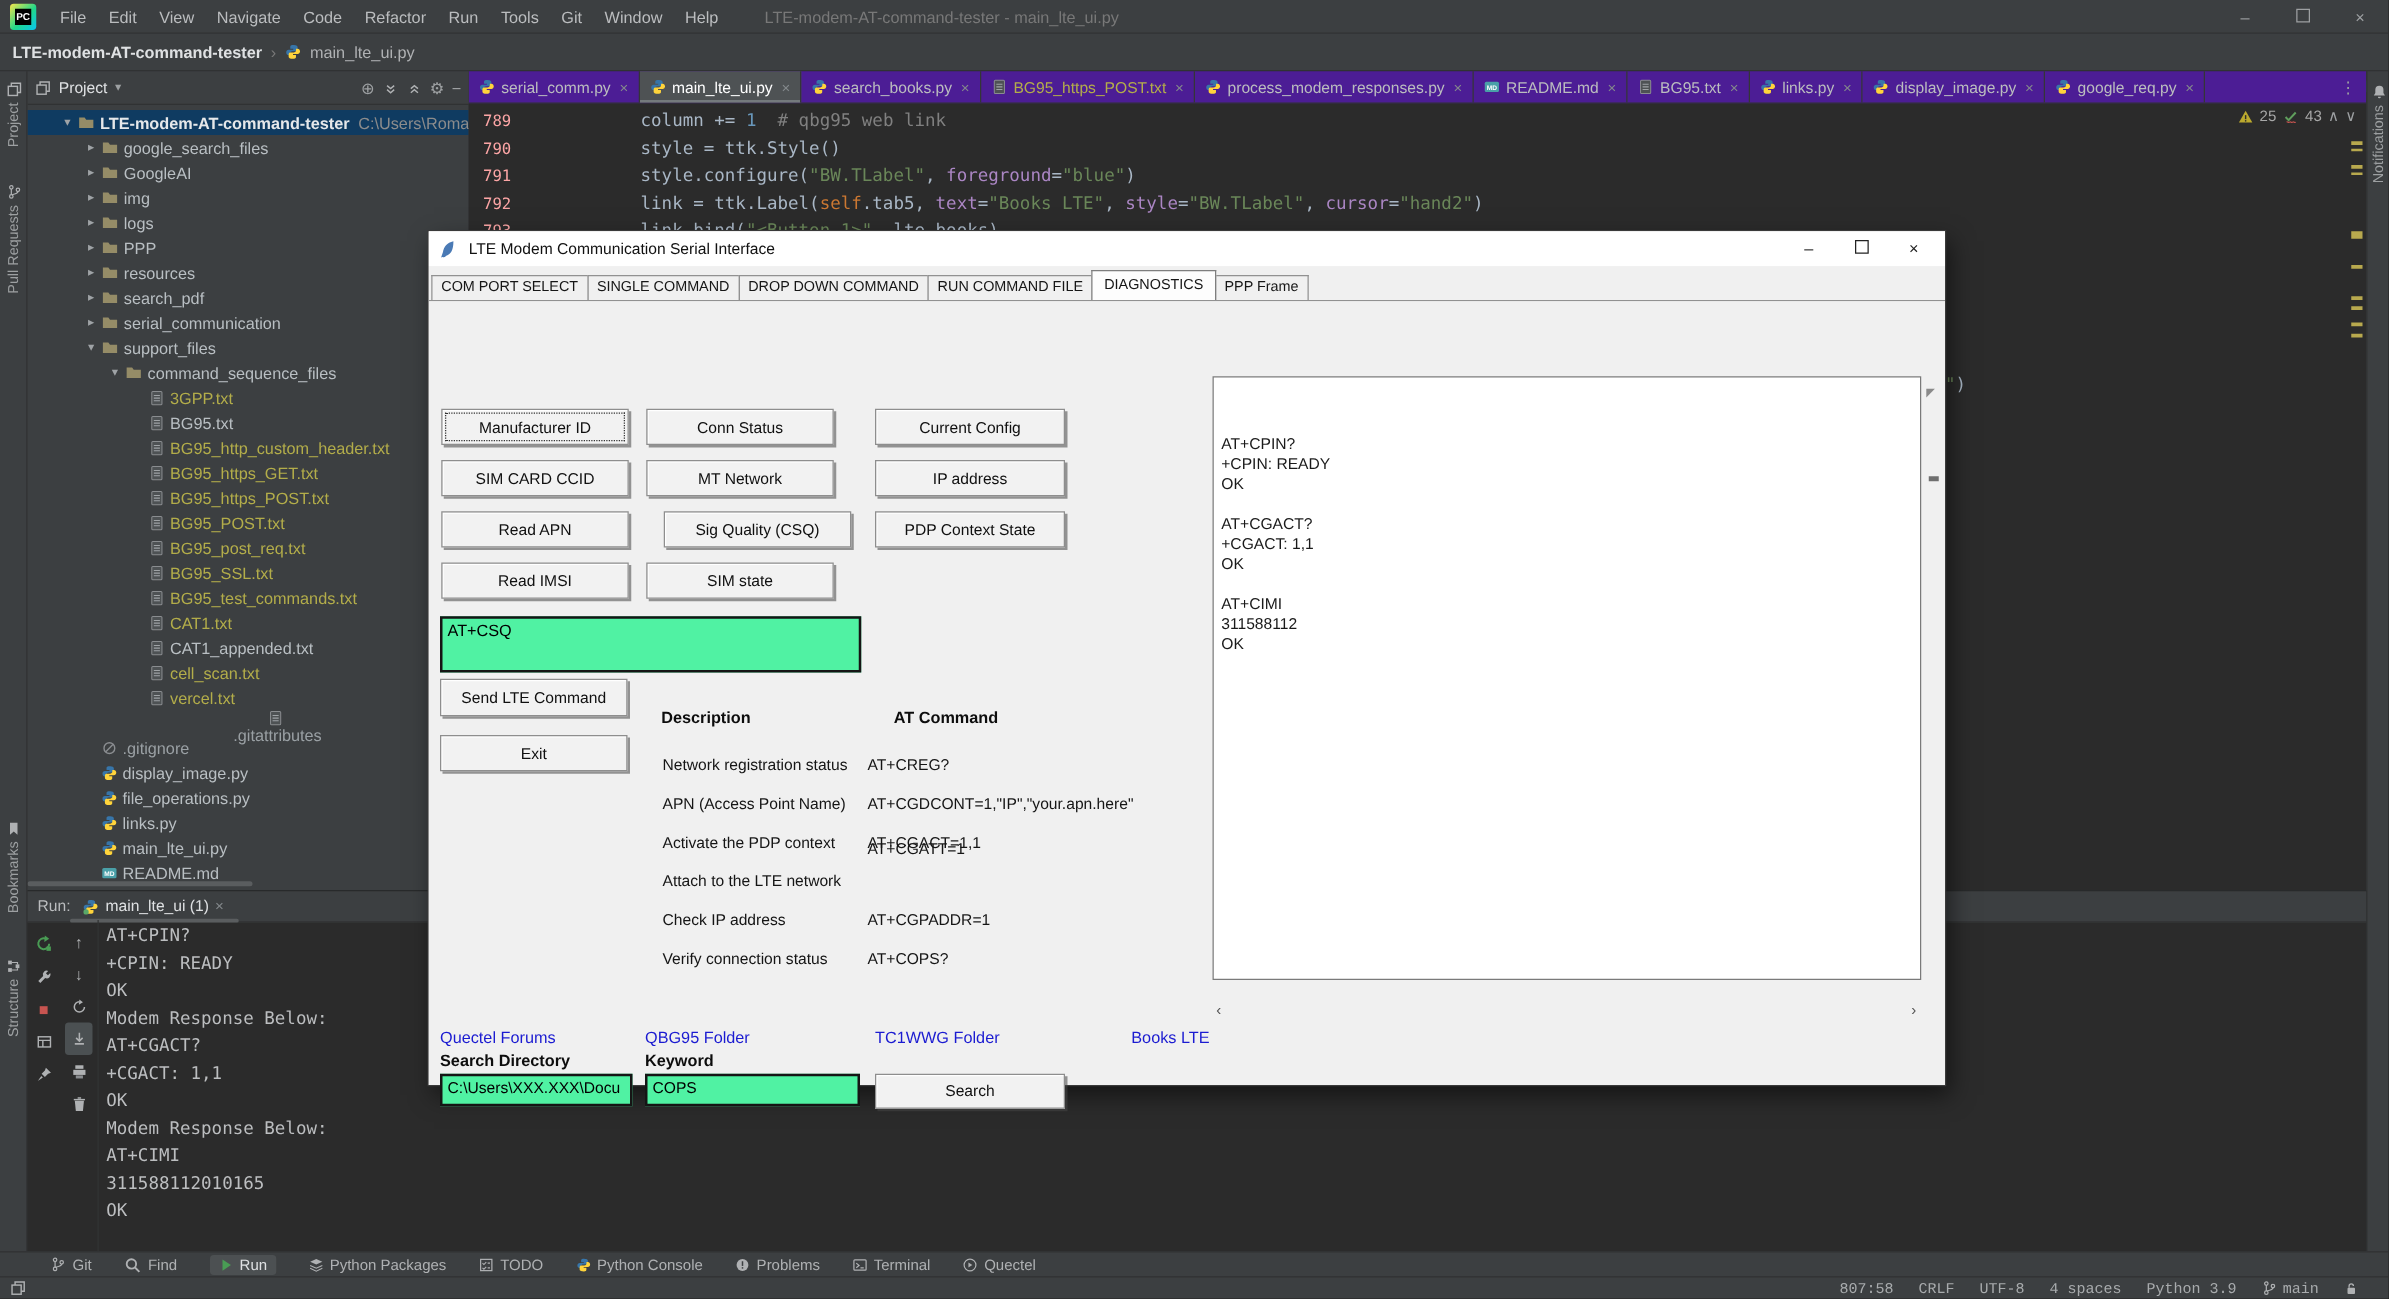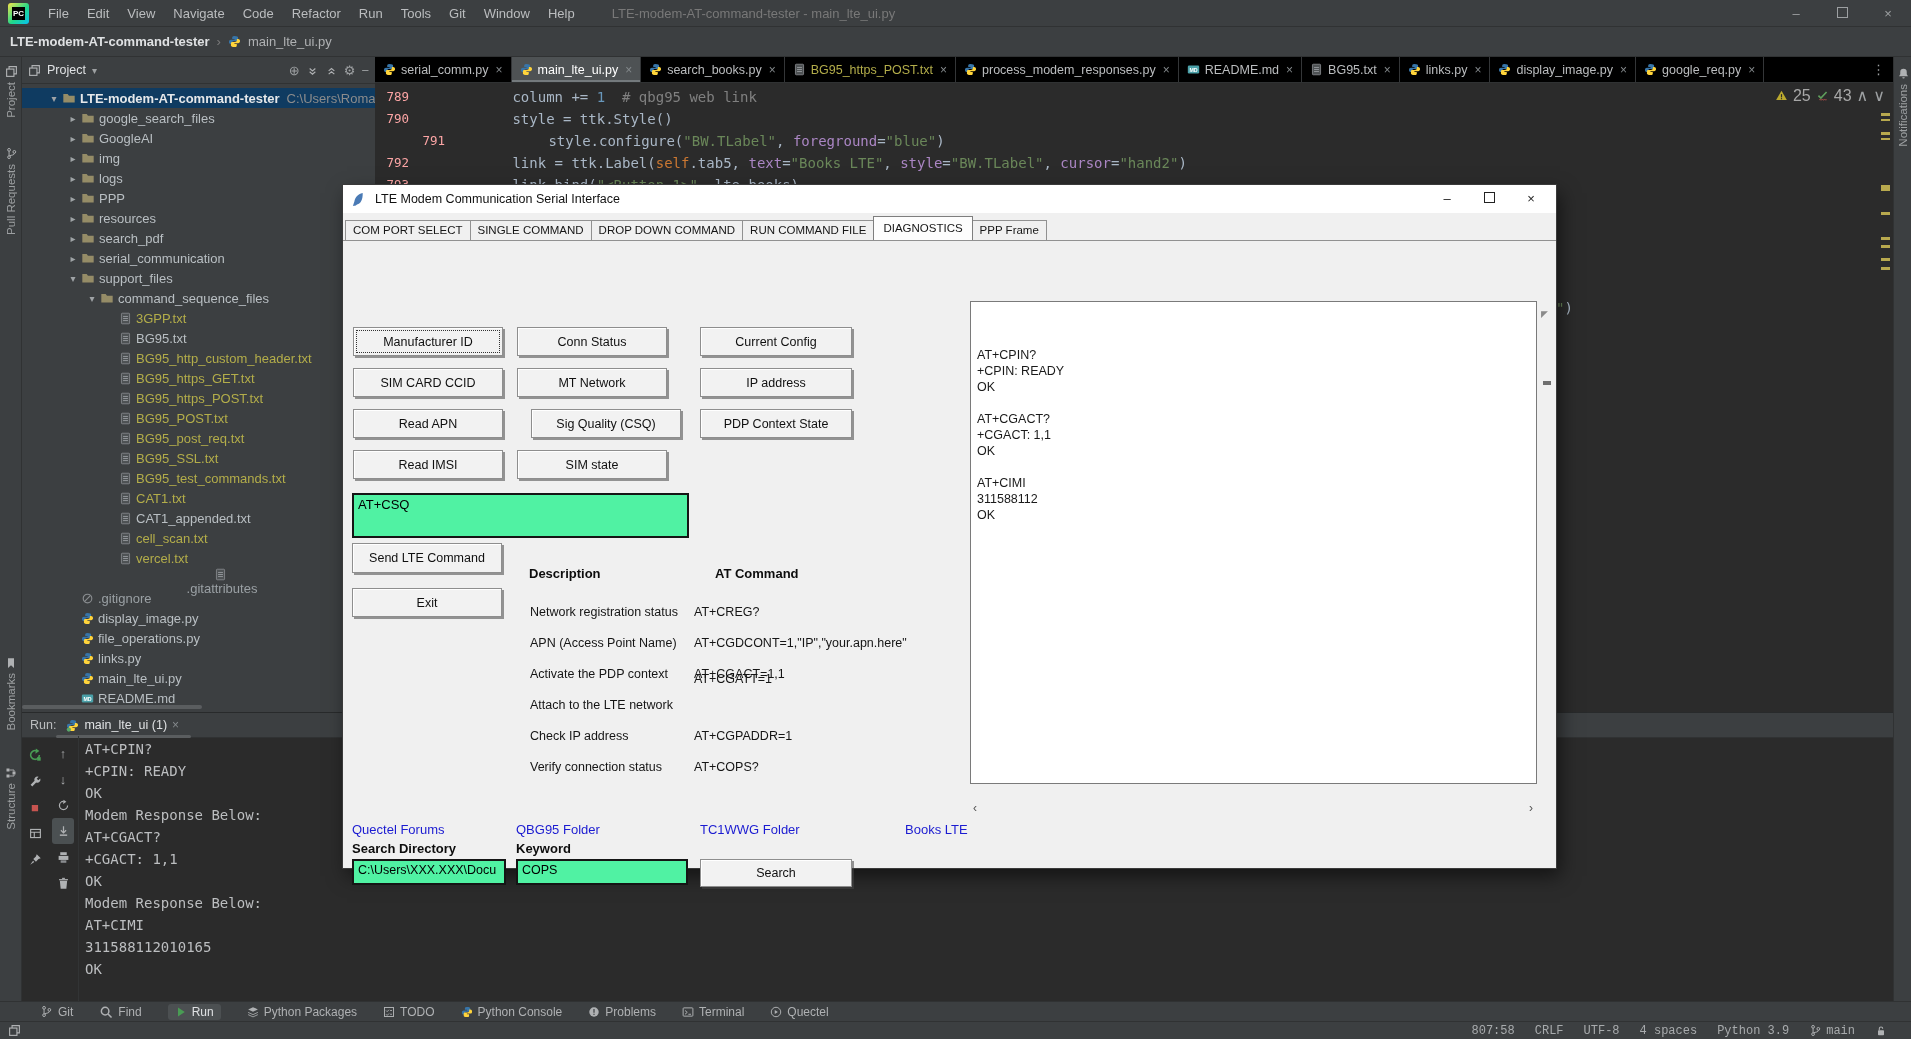--- a/index.html
+++ b/index.html
@@ -25,21 +25,21 @@
   #breadcrumb{display:flex;align-items:center;margin-left:10px;gap:7px;}
   #breadcrumb .proj{font-weight:bold;color:#dfe1e3;}
   #breadcrumb .sep{color:#787878;}
   #toolbar-right{position:absolute;right:8px;top:27px;height:30px;display:flex;align-items:center;gap:10px;}
   .tsep{width:1px;height:18px;background:#515557;}
   #run-config{display:flex;align-items:center;gap:6px;border:1px solid #5b5e60;border-radius:4px;height:21px;padding:0 7px;color:#bbbdbf;font-size:12.5px;}
   .chev{color:#9da0a2;font-size:10px;}
   .glyph{font-size:14px;line-height:1;}
 
   
-  #tabsrow{left:375px;top:57px;width:1518px;height:26px;background:#000000;border-bottom:1px solid #303233;box-sizing:border-box;display:flex;align-items:stretch;}
+  #tabsrow{left:375px;top:57px;width:1518px;height:26px;background:#4c1d95;border-bottom:1px solid #303233;box-sizing:border-box;display:flex;align-items:stretch;}
   .etab{display:flex;align-items:center;gap:5px;padding:0 8px;font-size:12.5px;color:#bbbdbf;border-right:1px solid #343638;}
   .etab.active{background:#4e5254;color:#fff;box-shadow:inset 0 -2px 0 #747a7d;}
   .etab .x{color:#84898c;font-size:12px;margin-left:2px;}
   .etab .lbl.mod{color:#b3ad4a;}
   #tab-overflow{margin-left:auto;display:flex;align-items:center;padding:0 8px;color:#9da0a2;}
 
   
   #leftstrip{left:0;top:57px;width:22px;height:944px;background:#3c3f41;border-right:1px solid #303233;box-sizing:border-box;}
   .vlabel{position:absolute;left:0;width:22px;color:#9da0a2;font-size:11.5px;display:flex;flex-direction:column;align-items:center;gap:4px;}
   .vtext{writing-mode:vertical-rl;transform:rotate(180deg);white-space:nowrap;}
@@ -61,21 +61,21 @@
   #proj-hscroll{position:absolute;left:0;top:648px;width:180px;height:4px;border-radius:2px;background:#5a5d5f;}
 
   
   #editor{left:375px;top:83px;width:1518px;height:629px;background:#2b2b2b;overflow:hidden;font-family:"DejaVu Sans Mono",monospace;}
   .cline{position:absolute;left:0;right:0;height:22px;font-size:14px;line-height:22px;white-space:pre;}
   .cline .lnum{position:absolute;left:0;width:34px;text-align:right;color:#fca5a5;font-size:12.5px;}
   .cline .code{position:absolute;left:70px;}
   .tok-fg{color:#a9b7c6;} .tok-num{color:#6897bb;} .tok-com{color:#808080;}
   .tok-str{color:#6a8759;} .tok-par{color:#ab86c4;} .tok-kw{color:#cc7832;}
   #frag{position:absolute;left:1181px;top:217px;font-size:14px;}
-  #inspections{position:absolute;right:8px;top:3px;display:flex;align-items:center;gap:5px;font-family:"Liberation Sans",sans-serif;font-size:16px;color:#a8a8a8;}
+  #inspections{position:absolute;right:8px;top:3px;display:flex;align-items:center;gap:5px;font-family:"Liberation Sans",sans-serif;font-size:12px;color:#a8a8a8;}
   #stripe{position:absolute;right:3px;top:0;width:9px;}
   .mark{position:absolute;left:0;width:9px;height:3px;background:#b8a94e;}
 
   
   #rightstrip{left:1893px;top:57px;width:18px;height:944px;background:#3c3f41;border-left:1px solid #303233;box-sizing:border-box;}
 
   
   #run-panel{left:22px;top:712px;width:1871px;height:289px;background:#2b2b2b;}
   #run-header{height:24px;background:#3c3f41;border-top:1px solid #282a2b;border-bottom:1px solid #303233;display:flex;align-items:center;gap:10px;padding:0 8px;}
   #run-header .rlabel{color:#bbbdbf;font-size:12.5px;}
@@ -722,21 +722,21 @@
           <span class="lbl" style="margin-left: 4px;">README.md</span>
         </div>
       </div>
     <div id="proj-hscroll"></div>
   </div>
 
   <div id="editor" class="abs">
     <div id="code-lines">
         <div class="cline" style="top: 3px;"><span class="lnum">789</span><span class="code"><span class="tok-fg">        column += </span><span class="tok-num">1</span><span class="tok-fg">  </span><span class="tok-com"># qbg95 web link</span></span></div>
         <div class="cline" style="top: 25px;"><span class="lnum">790</span><span class="code"><span class="tok-fg">        style = ttk.Style()</span></span></div>
-        <div class="cline" style="top: 47px; margin-left: 36px;"><span class="lnum">791</span><span class="code"><span class="tok-fg">        style.configure(</span><span class="tok-str">"BW.TLabel"</span><span class="tok-fg">, </span><span class="tok-par">foreground</span><span class="tok-fg">=</span><span class="tok-str">"blue"</span><span class="tok-fg">)</span></span></div>
+        <div class="cline" style="top: 47px;"><span class="lnum">791</span><span class="code"><span class="tok-fg">        style.configure(</span><span class="tok-str">"BW.TLabel"</span><span class="tok-fg">, </span><span class="tok-par">foreground</span><span class="tok-fg">=</span><span class="tok-str">"blue"</span><span class="tok-fg">)</span></span></div>
         <div class="cline" style="top: 69px;"><span class="lnum">792</span><span class="code"><span class="tok-fg">        link = ttk.Label(</span><span class="tok-kw">self</span><span class="tok-fg">.tab5, </span><span class="tok-par">text</span><span class="tok-fg">=</span><span class="tok-str">"Books LTE"</span><span class="tok-fg">, </span><span class="tok-par">style</span><span class="tok-fg">=</span><span class="tok-str">"BW.TLabel"</span><span class="tok-fg">, </span><span class="tok-par">cursor</span><span class="tok-fg">=</span><span class="tok-str">"hand2"</span><span class="tok-fg">)</span></span></div>
         <div class="cline" style="top: 91px;"><span class="lnum">793</span><span class="code"><span class="tok-fg">        link.bind(</span><span class="tok-str">"&lt;Button-1&gt;"</span><span class="tok-fg">, lte_books)</span></span></div>
       </div>
     <div id="frag"><span class="tok-str">"</span><span class="tok-fg">)</span></div>
     <div id="inspections">
       <span class="ico">
           <svg width="13" height="13" viewBox="0 0 16 16" xmlns="http://www.w3.org/2000/svg">
             <path d="M8 2l6.6 11.6H1.4z" fill="#bba92e"></path>
             <rect x="7.3" y="6.3" width="1.4" height="4" fill="#2b2b2b"></rect>
             <rect x="7.3" y="11.2" width="1.4" height="1.4" fill="#2b2b2b"></rect>

